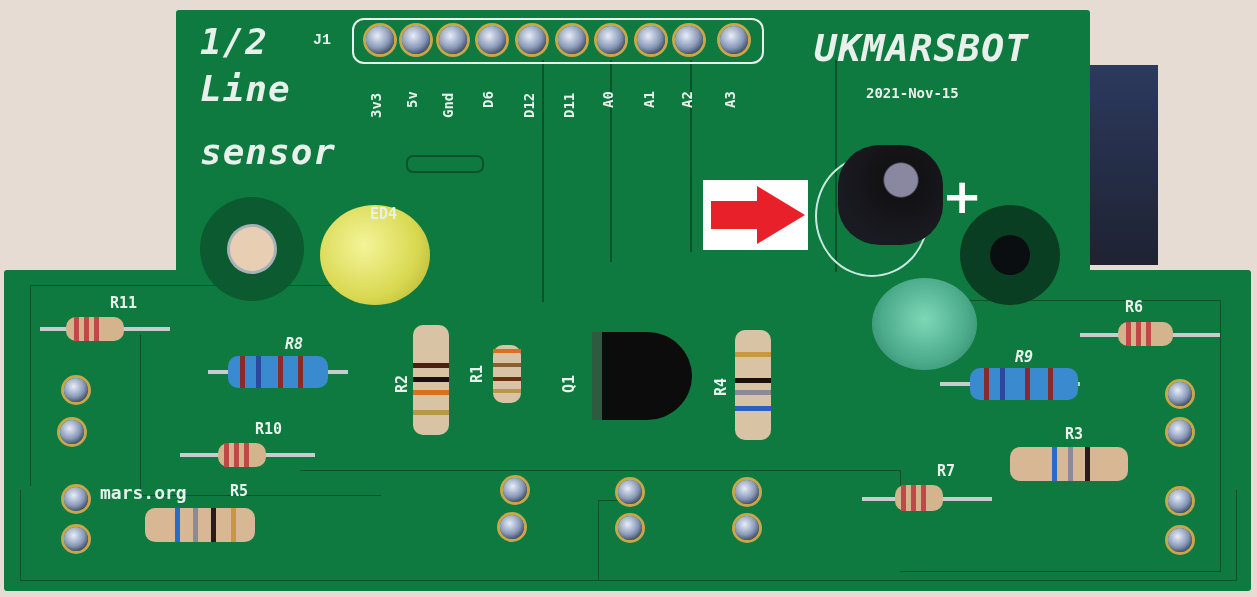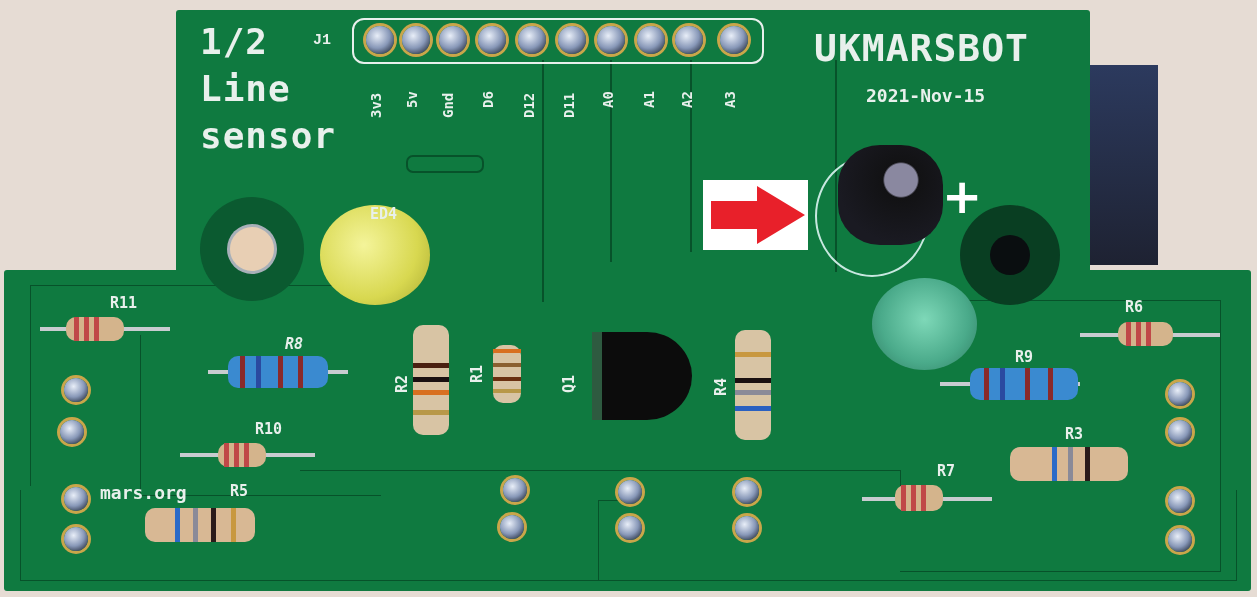--- a/index.html
+++ b/index.html
@@ -2,21 +2,21 @@
 <html><head>
 <meta charset="utf-8">
 <style>
   html,body{margin:0;padding:0;}
   body{width:1257px;height:597px;position:relative;overflow:hidden;background:#e6dcd4;font-family:"DejaVu Sans Mono","Liberation Mono",monospace;}
   .bg-shadow{position:absolute;left:1090px;top:65px;width:68px;height:200px;background:linear-gradient(180deg,#2c3a5e,#1e2232);}
   .pcb{position:absolute;background:#0f7a40;}
   .pcb-top{left:176px;top:10px;width:914px;height:265px;border-radius:3px;}
   .pcb-bot{left:4px;top:270px;width:1247px;height:321px;border-radius:3px;}
   .silk{position:absolute;color:#e8f0ec;font-weight:bold;white-space:nowrap;}
-  .title-big{font-size:36px;line-height:40px;letter-spacing:1px;}
+  .title-big{font-size:36px;line-height:40px;letter-spacing:1px;font-style:italic;}
   .pin-label{font-size:14px;transform:rotate(-90deg);transform-origin:left top;}
   .ref{font-size:15px;}
   .pad{position:absolute;border-radius:50%;background:radial-gradient(circle at 40% 35%,#e8eef8,#8898b8 50%,#3a4458 80%);box-shadow:0 0 0 3px #c9a64a;}
   .header-pad{width:28px;height:28px;}
   .header-outline{position:absolute;left:352px;top:18px;width:408px;height:42px;border:2px solid #e8f0ec;border-radius:12px;}
   .trace{position:absolute;border:1.5px solid #07522a;}
   .resistor{position:absolute;border-radius:10px;}
   .band{position:absolute;top:0;bottom:0;width:5px;}
   .lead{position:absolute;height:4px;background:#c8ccd0;}
   .mount-hole{position:absolute;border-radius:50%;background:#0b5a30;}
@@ -44,23 +44,23 @@
 <div class="trace" style="left:690px;top:60px;width:0;height:190px;"></div>
 <div class="trace" style="left:30px;top:285px;width:350px;height:200px;border-bottom:none;border-right:none;"></div>
 <div class="trace" style="left:140px;top:335px;width:240px;height:160px;border-top:none;border-right:none;"></div>
 <div class="trace" style="left:900px;top:300px;width:320px;height:270px;border-left:none;"></div>
 <div class="trace" style="left:20px;top:490px;width:1215px;height:90px;border-top:none;"></div>
 <div class="trace" style="left:300px;top:470px;width:600px;height:30px;border-left:none;border-bottom:none;"></div>
 <div class="trace" style="left:598px;top:500px;width:30px;height:80px;border-right:none;border-bottom:none;"></div>
 
 <div class="silk title-big" style="left:200px;top:22px;">1/2</div>
 <div class="silk title-big" style="left:200px;top:69px;">Line</div>
-<div class="silk title-big" style="left:200px;top:116px;">sensor</div>
+<div class="silk title-big" style="left:200px;top:132px;">sensor</div>
 <div class="silk title-big" style="left:814px;top:28px;font-size:38px;">UKMARSBOT</div>
-<div class="silk" style="left:866px;top:85px;font-size:18px;">2021-Nov-15</div>
+<div class="silk" style="left:866px;top:85px;font-size:14px;">2021-Nov-15</div>
 <div class="silk ref" style="left:313px;top:32px;font-family:Liberation Mono, monospace;">J1</div>
 <div class="silk" style="left:100px;top:482px;font-size:18px;">mars.org</div>
 
 <div class="header-outline"></div>
 <div class="pad header-pad" style="left:366px;top:26px;"></div>
 <div class="pad header-pad" style="left:402px;top:26px;"></div>
 <div class="pad header-pad" style="left:439px;top:26px;"></div>
 <div class="pad header-pad" style="left:478px;top:26px;"></div>
 <div class="pad header-pad" style="left:518px;top:26px;"></div>
 <div class="pad header-pad" style="left:558px;top:26px;"></div>
@@ -143,21 +143,21 @@
 </div>
 <div class="silk ref" style="left:1125px;top:298px;">R6</div>
 
 <div class="lead" style="left:940px;top:382px;width:140px;"></div>
 <div class="resistor" style="left:970px;top:368px;width:108px;height:32px;background:#3a8ad0;">
   <div class="band" style="left:14px;background:#8a2a2a;"></div>
     <div class="band" style="left:30px;background:#2a4aa0;"></div>
     <div class="band" style="left:55px;background:#8a2a2a;"></div>
     <div class="band" style="left:78px;background:#8a2a2a;"></div>
 </div>
-<div class="silk ref" style="left:1015px;top:348px;">R9</div>
+<div class="silk ref" style="left:1015px;top:348px;font-style:italic;">R9</div>
 
 <div class="resistor" style="left:1010px;top:447px;width:118px;height:34px;background:#d8b894;">
   <div class="band" style="left:42px;background:#2a6ac8;"></div>
     <div class="band" style="left:58px;background:#8a8a98;"></div>
     <div class="band" style="left:75px;background:#2a1a1a;"></div>
 </div>
 <div class="silk ref" style="left:1065px;top:425px;">R3</div>
 
 <div class="lead" style="left:862px;top:497px;width:130px;"></div>
 <div class="resistor" style="left:895px;top:485px;width:48px;height:26px;background:#d4b48c;">

